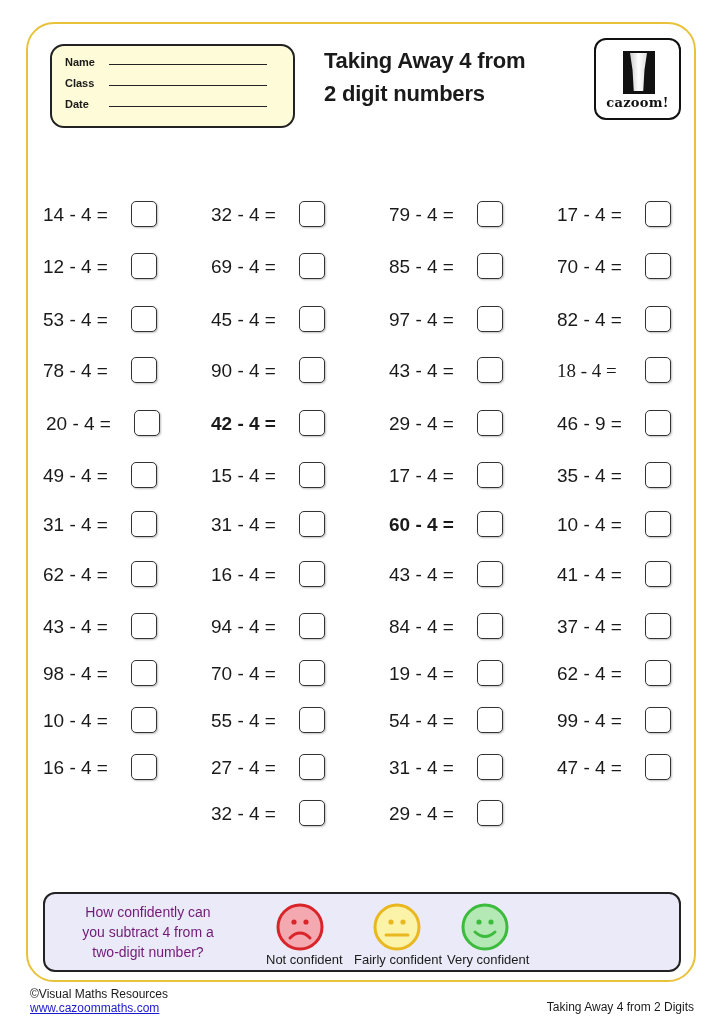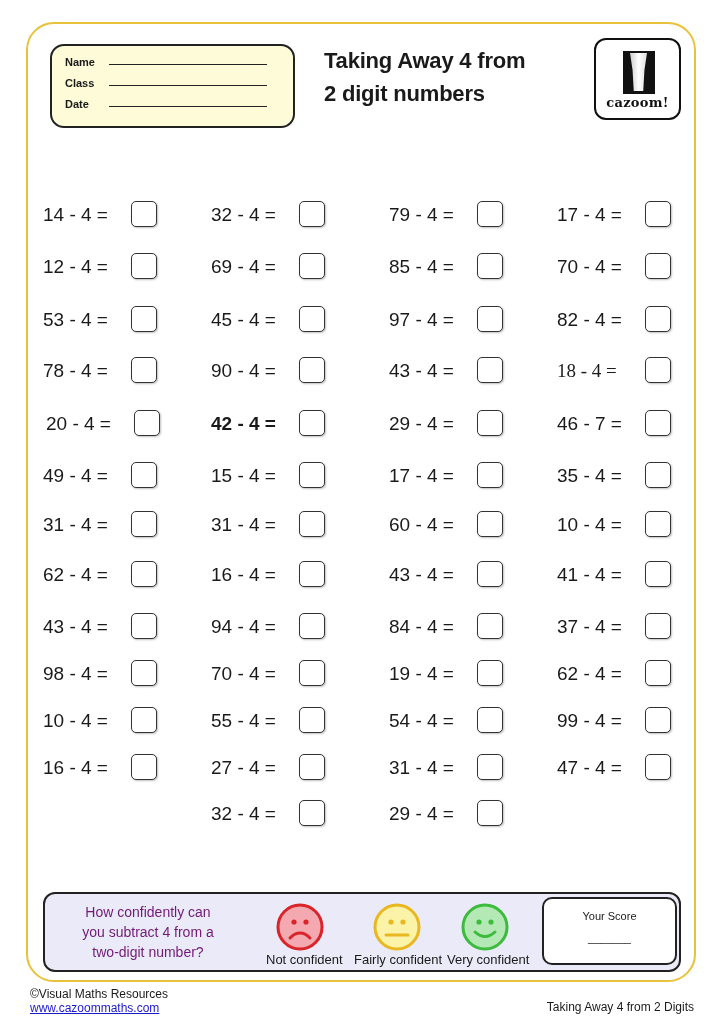--- a/index.html
+++ b/index.html
@@ -214,21 +214,21 @@
       <span class="ans" style="left: 88px; top: 0px;"></span>
     </div>
     <div class="q" style="left: 389px; top: 410px;">
       <span class="expr">29 - 4 =</span>
       <span class="ans" style="left: 88px; top: 0px;"></span>
     </div>
     <div class="q" style="left: 389px; top: 462px;">
       <span class="expr">17 - 4 =</span>
       <span class="ans" style="left: 88px; top: 0px;"></span>
     </div>
-    <div class="q" style="left: 389px; top: 511px;">
+    <div class="q" style="left: 389px; top: 511px; font-weight: bold;">
       <span class="expr">60 - 4 =</span>
       <span class="ans" style="left: 88px; top: 0px;"></span>
     </div>
     <div class="q" style="left: 389px; top: 561px;">
       <span class="expr">43 - 4 =</span>
       <span class="ans" style="left: 88px; top: 0px;"></span>
     </div>
     <div class="q" style="left: 389px; top: 613px;">
       <span class="expr">84 - 4 =</span>
       <span class="ans" style="left: 88px; top: 0px;"></span>
@@ -259,21 +259,21 @@
     </div>
     <div class="q" style="left: 557px; top: 306px;">
       <span class="expr">82 - 4 =</span>
       <span class="ans" style="left: 88px; top: 0px;"></span>
     </div>
     <div class="q" style="left: 557px; top: 357px; font-family: Liberation Serif, serif;">
       <span class="expr">18 - 4 =</span>
       <span class="ans" style="left: 88px; top: 0px;"></span>
     </div>
     <div class="q" style="left: 557px; top: 410px;">
-      <span class="expr">46 - 7 =</span>
+      <span class="expr">46 - 9 =</span>
       <span class="ans" style="left: 88px; top: 0px;"></span>
     </div>
     <div class="q" style="left: 557px; top: 462px;">
       <span class="expr">35 - 4 =</span>
       <span class="ans" style="left: 88px; top: 0px;"></span>
     </div>
     <div class="q" style="left: 557px; top: 511px;">
       <span class="expr">10 - 4 =</span>
       <span class="ans" style="left: 88px; top: 0px;"></span>
     </div>
@@ -325,23 +325,19 @@
   <div class="face" style="left:416px;">
     <svg viewBox="0 0 48 48">
         <circle cx="24" cy="24" r="22" fill="#b4e8b4" stroke="#3dbb3d" stroke-width="3"></circle>
         <circle cx="18" cy="19" r="2.6" fill="#3dbb3d"></circle>
         <circle cx="30" cy="19" r="2.6" fill="#3dbb3d"></circle>
         <path d="M14 29 Q24 38 34 29" fill="none" stroke="#3dbb3d" stroke-width="3" stroke-linecap="round"></path>
       </svg>
   </div>
   <div class="face-label" style="left:402px;">Very confident</div>
 
-  <div class="score">
-    <div class="st">Your Score</div>
-    <div class="sl">_______</div>
-  </div>
 </div>
 
 <div class="footer-left">
   <div>©Visual Maths Resources</div>
   <a>www.cazoommaths.com</a>
 </div>
 <div class="footer-right">Taking Away 4 from 2 Digits</div>
 
 </body></html>

